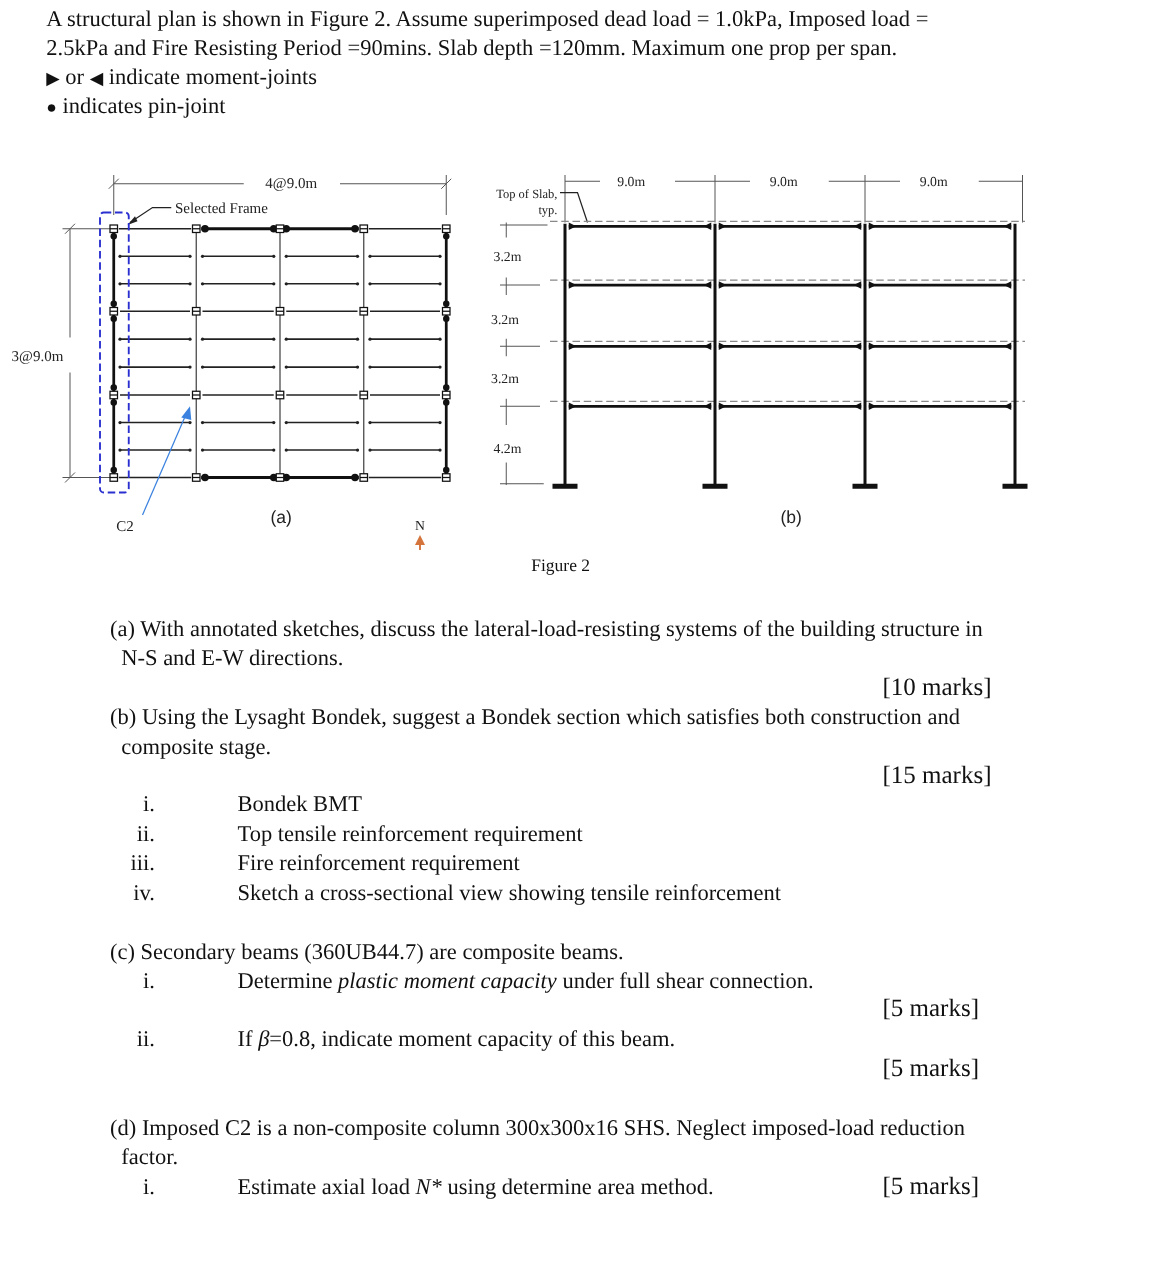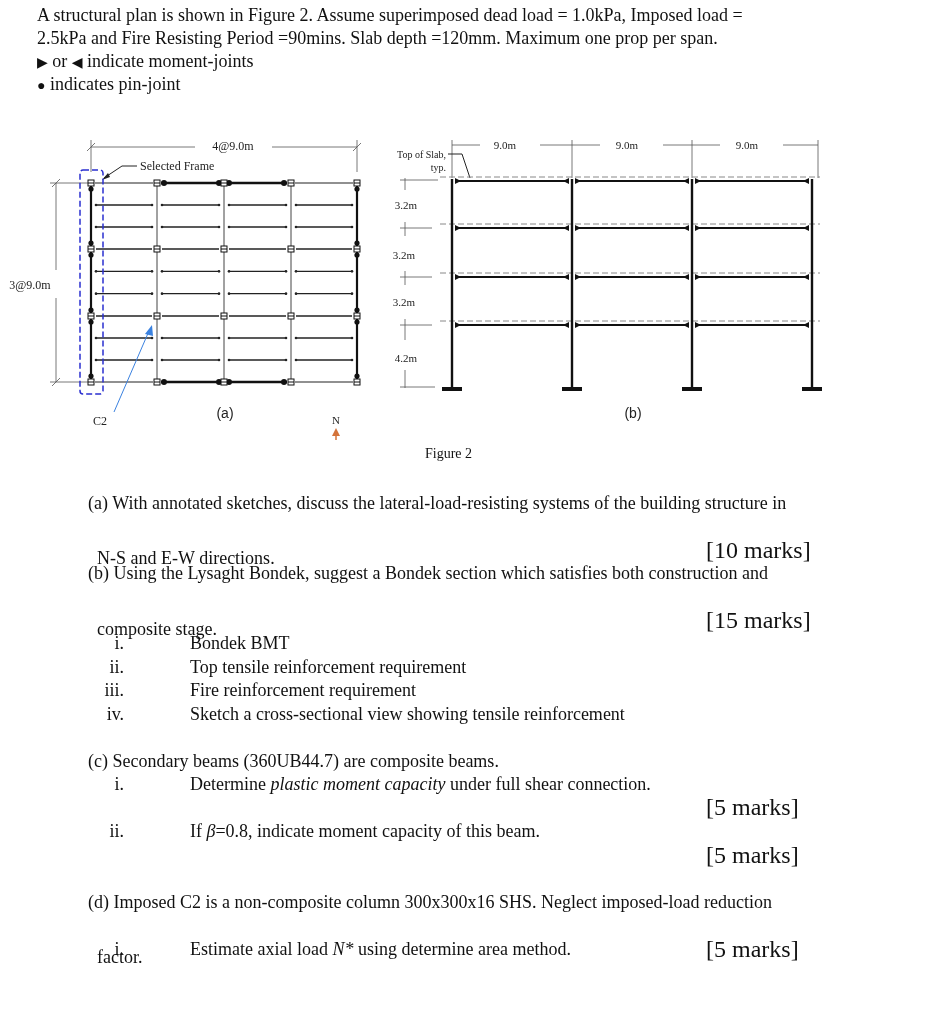--- a/index.html
+++ b/index.html
@@ -1,24 +1,24 @@
 <!DOCTYPE html>
 <html><head>
 <meta charset="utf-8">
 <style>
   html, body { margin:0; padding:0; background:#ffffff; }
   body { width:931px; height:1024px; position:relative; overflow:hidden;
          font-family:"Liberation Serif", "DejaVu Serif", serif; color:#111; }
   .line { position:absolute; font-size:18px; line-height:22px; white-space:nowrap; }
   .intro { left:37px; }
   .q { left:68px;margin-left:20px; }
-  .q-cont { left:97px;margin-top:32px; }
+  .q-cont { left:97px; }
   .sub-num { position:absolute; font-size:18px; line-height:22px; text-align:right; width:34px; }
   .sub-text { position:absolute; left:158px; font-size:18px; line-height:22px; white-space:nowrap;margin-left:32px; }
-  .marks { position:absolute; font-size:24px; line-height:22px; white-space:nowrap; }
+  .marks { position:absolute; font-size:20px; line-height:22px; white-space:nowrap; }
   .fig-caption { position:absolute; left:425px; top:446px; font-size:14px; }
   svg text { font-family:"Liberation Serif", "DejaVu Serif", serif; }
   .sans { font-family:"Liberation Sans", "DejaVu Sans", sans-serif; }
   em.bi { font-style:italic; font-weight:normal; }
 </style>
 </head>
 <body>
 
 <div class="line intro" style="top:4px">A structural plan is shown in Figure 2. Assume superimposed dead load = 1.0kPa, Imposed load =</div>
 <div class="line intro" style="top:27px">2.5kPa and Fire Resisting Period =90mins. Slab depth =120mm. Maximum one prop per span.</div>

